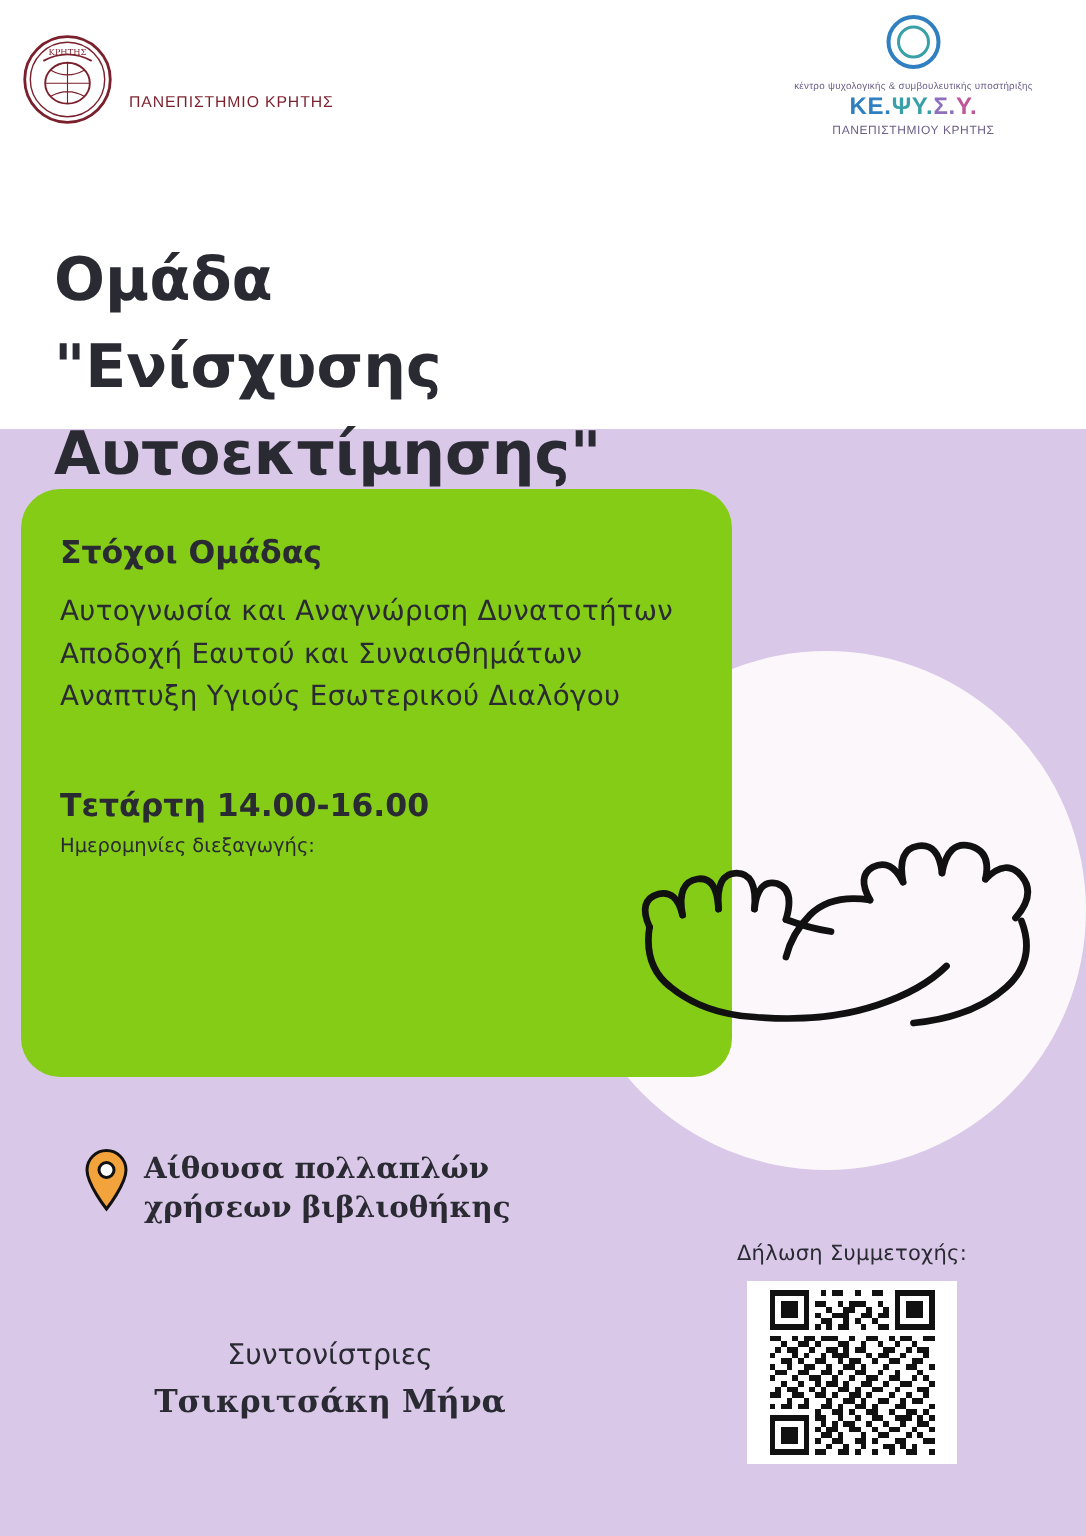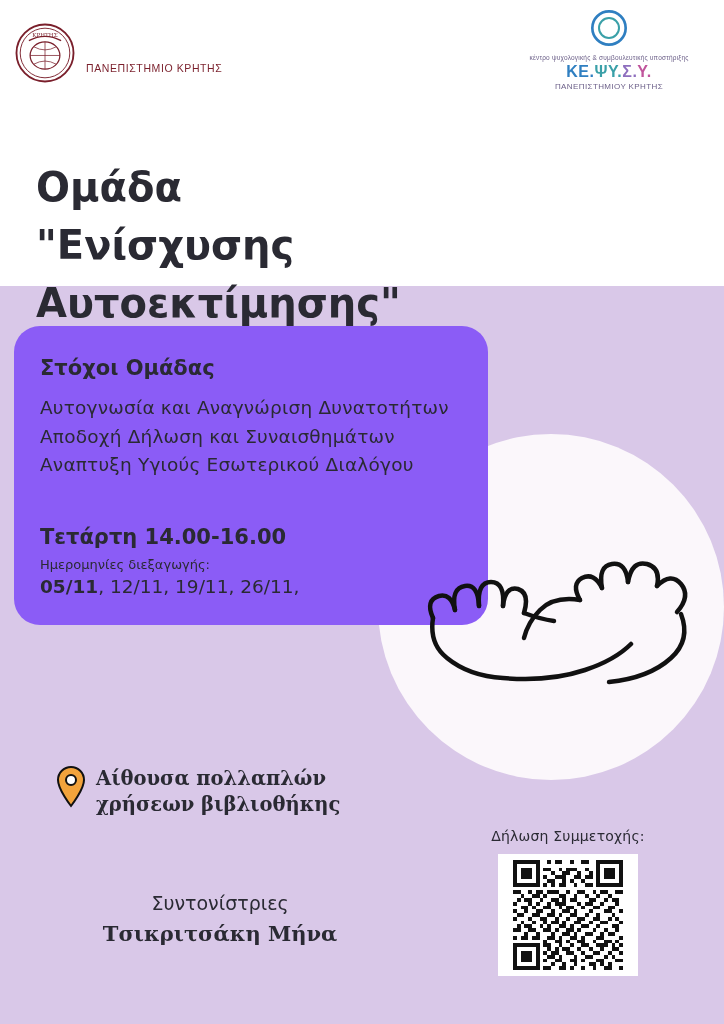--- a/index.html
+++ b/index.html
@@ -129,22 +129,22 @@
     font-family: "DejaVu Sans", sans-serif;
   }
   .title .l2 { display: block; }
 
   
   .goals-card {
     position: absolute;
     left: 14px;
     top: 326px;
     width: 474px;
-    height: 299px;
-    background: #8b5cf6;
+    height: 392px;
+    background: #84cc16;
     border-radius: 26px;
     padding: 30px 26px 0 26px;
     z-index: 2;
   }
   .goals-title {
     font-size: 21px;
     font-weight: bold;
     color: #2a2a33;
     margin: 0 0 14px 0;
   }
@@ -290,28 +290,25 @@
 
   <div class="title">
     <span>Ομάδα</span>
     <span class="l2">"Ενίσχυσης Αυτοεκτίμησης"</span>
   </div>
 
   <div class="goals-card">
     <div class="goals-title">Στόχοι Ομάδας</div>
     <ul class="goals-list">
       <li>Αυτογνωσία και Αναγνώριση Δυνατοτήτων</li>
-      <li>Αποδοχή Δήλωση και Συναισθημάτων</li>
+      <li>Αποδοχή Εαυτού και Συναισθημάτων</li>
       <li>Αναπτυξη Υγιούς Εσωτερικού Διαλόγου</li>
     </ul>
     <div class="when">Τετάρτη 14.00-16.00</div>
     <div class="dates-label">Ημερομηνίες διεξαγωγής:</div>
-    <div class="dates-line">
-      <b>05/11</b><span>, 12/11, 19/11, 26/11,</span>
-    </div>
   </div>
 
   <svg class="hands" viewBox="0 0 280 170">
     <g fill="none" stroke="#111111" stroke-width="4.5" stroke-linecap="round" stroke-linejoin="round">
       <path d="M18 58 q-8 -18 6 -22 q12 -3 16 14"></path>
       <path d="M40 50 q-4 -22 10 -24 q13 -2 14 20"></path>
       <path d="M64 46 q-2 -24 12 -24 q14 0 12 24"></path>
       <path d="M88 46 q2 -20 15 -17 q12 4 6 24"></path>
       <path d="M18 58 q-4 26 14 40 q22 18 56 20 q46 4 82 -8 q30 -10 46 -26"></path>
       <path d="M109 53 q16 6 30 8"></path>

